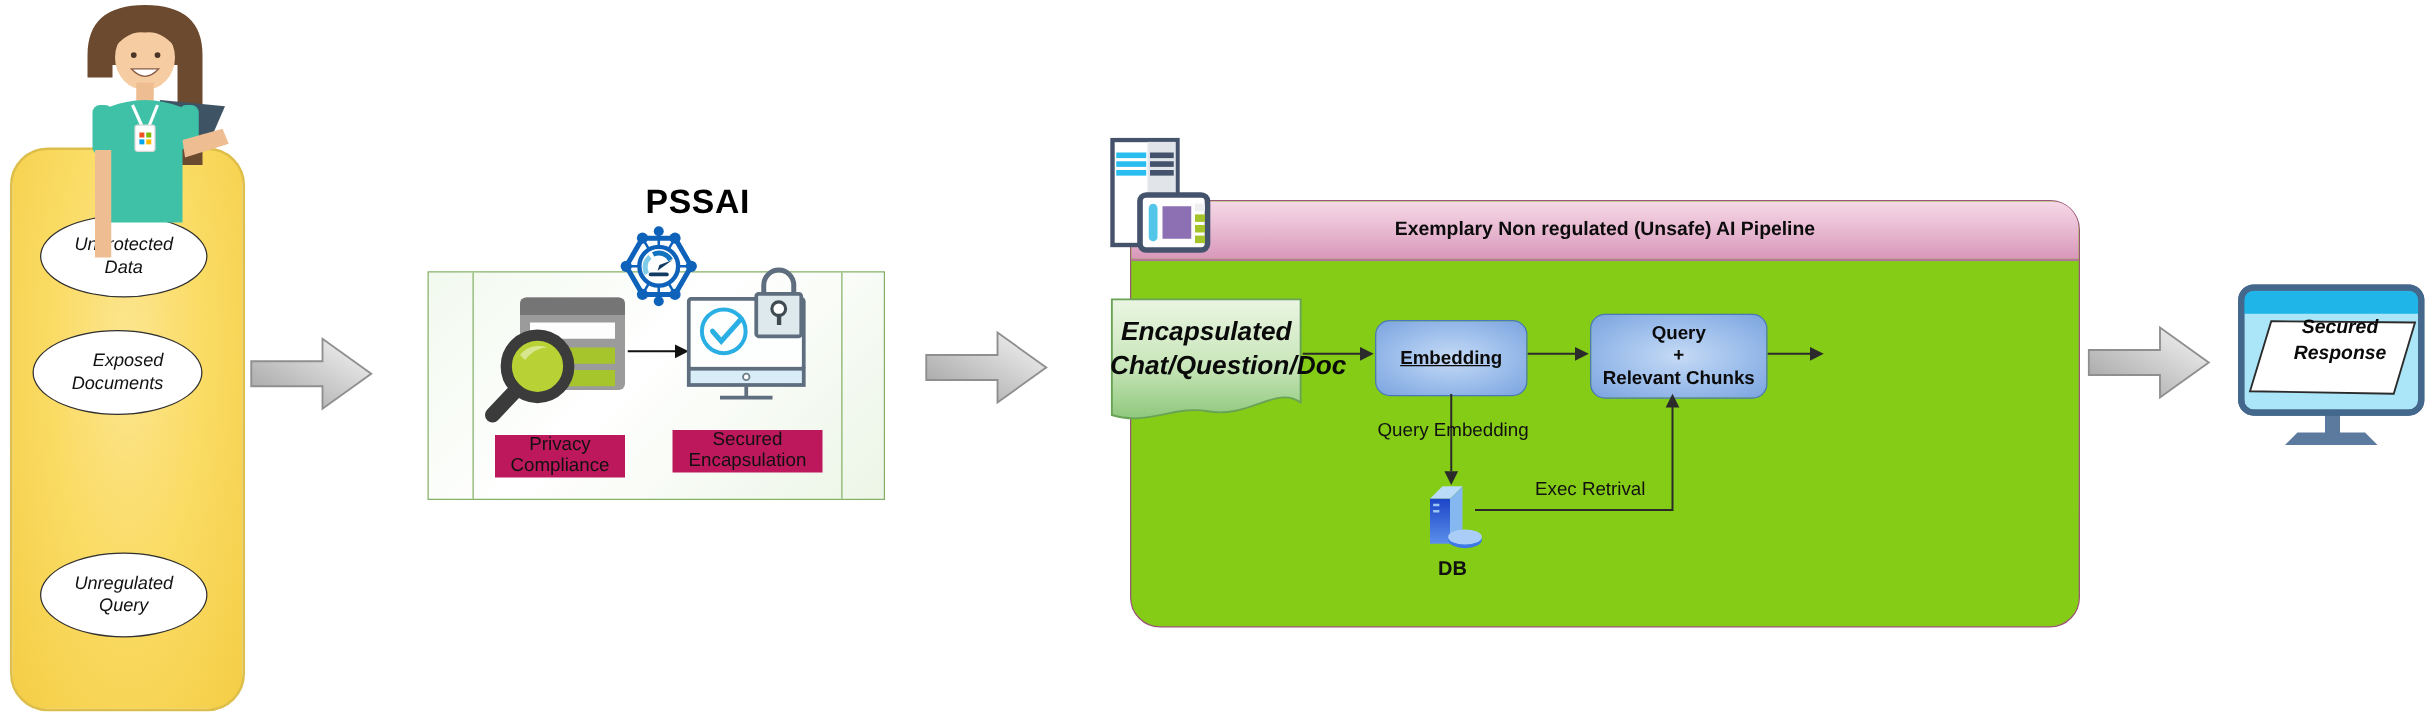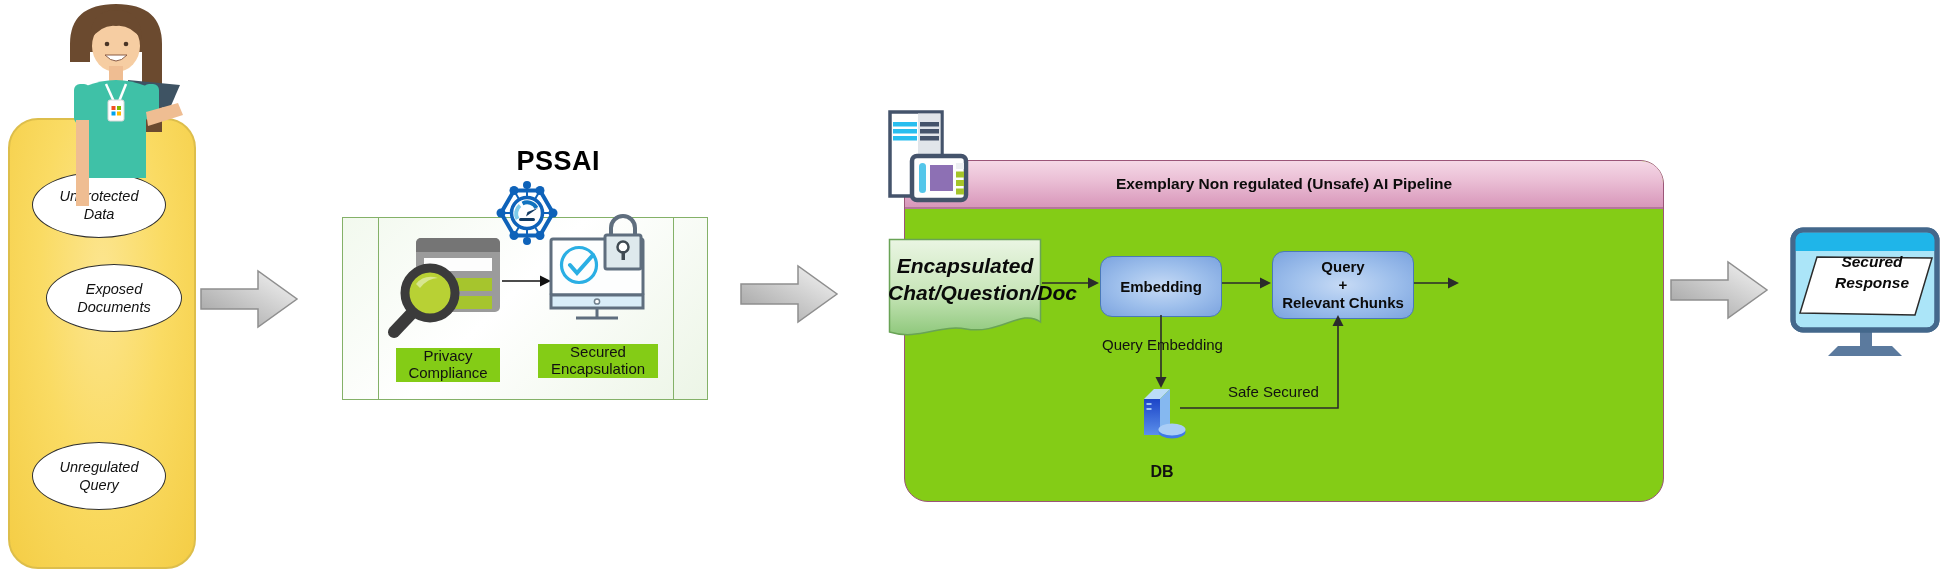--- a/index.html
+++ b/index.html
@@ -15,45 +15,45 @@
   .oval{background:#ffffff;border:1.5px solid #2F2F2F;border-radius:50%;
     display:flex;align-items:center;justify-content:center;text-align:center;
     font-style:italic;font-size:14.5px;line-height:1.25;color:#111;}
 
   
   #pssai-title{left:455px;top:146px;width:145px;text-align:right;font-weight:bold;
     font-size:27px;letter-spacing:.5px;color:#000;}
   #pssai-table{left:342px;top:217px;width:364px;height:181px;border:1px solid #84B168;
     background:linear-gradient(135deg,#F2F9EE 0%,#FFFFFF 45%,#ECF5E6 100%);}
   .tbl-div{position:absolute;top:0;width:1px;height:100%;background:#84B168;}
-  .module-label{background:#84cc16;text-align:center;font-size:15px;line-height:1.12;color:#111;}
+  .module-label{background:#be185d;text-align:center;font-size:15px;line-height:1.12;color:#111;}
 
   
   #pipeline-box{left:872px;top:160px;width:758px;height:340px;background:#84cc16;
     border:1.5px solid #9B5578;border-radius:24px;margin-left:32px;}
   #pipeline-header{position:absolute;left:0;top:0;width:100%;height:48px;
     border-radius:22px 22px 0 0;border-bottom:2px solid #B4769B;box-sizing:border-box;
     background:linear-gradient(180deg,#F5D8E6 0%,#EBC0D6 40%,#D897BA 100%);
     display:flex;align-items:center;justify-content:center;}
   #pipeline-title{font-weight:bold;font-size:15.5px;color:#0c0c0c;}
 
   .stage{border-radius:12px;border:1.5px solid #4A79B8;
     background:radial-gradient(ellipse at 50% 50%, #C6DAF5 0%, #9FC0EC 50%, #7BA3DF 100%);
     display:flex;align-items:center;justify-content:center;text-align:center;
     font-weight:bold;font-size:15px;line-height:1.18;color:#0b0b0b;}
-  #stage-embedding{left:1100px;top:256px;width:120px;height:59px;}
+  #stage-embedding{left:1100px;top:256px;width:120px;height:59px;text-decoration:underline;}
   #stage-query{left:1272px;top:251px;width:140px;height:66px;}
   #stage-prompt{left:1460px;top:253px;width:142px;height:62px;}
 
   #doc-label{left:888px;top:252px;width:154px;text-align:center;font-weight:bold;
     font-style:italic;font-size:21px;line-height:1.3;color:#0a0a0a;}
   .flow-label{font-size:15px;text-align:left;color:#111;}
   #query-embedding-label{left:1102px;top:336px;width:162px;}
   #safe-retrieval-label{left:1228px;top:383px;width:114px;}
-  #db-label{left:1134px;top:447px;width:56px;font-weight:bold;font-size:16px;text-align:center;margin-top:16px;}
+  #db-label{left:1134px;top:447px;width:56px;font-weight:bold;font-size:16px;text-align:center;}
 
   #response-label{left:1820px;top:252px;width:104px;text-align:center;font-weight:bold;
     font-style:italic;font-size:15.5px;line-height:1.35;color:#0a0a0a;}
 </style>
 </head>
 <body>
 
 <div id="canvas">
 
   <svg width="0" height="0" style="position:absolute" aria-hidden="true">
@@ -71,21 +71,21 @@
         <stop offset="0%" stop-color="#1C45C8"></stop>
           <stop offset="100%" stop-color="#5B8FEA"></stop>
       </linearGradient>
     </defs>
   </svg>
 
   <div id="yellow-box" class="abs"></div>
 
   <div class="abs oval pre" style="left:32px;top:172px;width:132px;height:64px;">Unprotected
 Data</div>
-  <div class="abs oval pre" style="left:46px;top:264px;width:134px;height:66px;">Exposed
+  <div class="abs oval pre" style="left:26px;top:264px;width:134px;height:66px;text-align:right;">Exposed
 Documents</div>
   <div class="abs oval pre" style="left:32px;top:442px;width:132px;height:66px;">Unregulated
 Query</div>
 
   <svg class="abs" style="left:48px;top:0;" width="137" height="208" viewBox="0 0 137 208">
     <path d="M22,44 Q22,4 68,4 Q114,4 114,44 L114,132 L94,132 L94,52 L42,52 L42,62 L22,62 Z" fill="#6B4A2F"></path>
     <ellipse cx="68" cy="46" rx="24" ry="26" fill="#F6CDA2"></ellipse>
     <path d="M42,40 Q42,10 68,10 Q94,10 94,40 Q82,24 68,26 Q54,24 42,40 Z" fill="#6B4A2F"></path>
     <circle cx="59" cy="44" r="2.3" fill="#4A3526"></circle>
     <circle cx="78" cy="44" r="2.3" fill="#4A3526"></circle>
@@ -237,21 +237,21 @@
   <svg class="abs" style="left:1153px;top:315px;" width="16" height="74" viewBox="0 0 16 74">
     <line x1="8" y1="0" x2="8" y2="62" stroke="#2B2B2B" stroke-width="1.6"></line>
     <polygon points="2.5,62 8,73 13.5,62" fill="#2B2B2B"></polygon>
   </svg>
   <svg class="abs" style="left:1178px;top:313px;" width="168" height="99" viewBox="0 0 168 99">
     <path d="M2,95 H160 V12" fill="none" stroke="#2B2B2B" stroke-width="1.6"></path>
     <polygon points="154.5,13 160,2 165.5,13" fill="#2B2B2B"></polygon>
   </svg>
 
   <div id="query-embedding-label" class="abs flow-label">Query Embedding</div>
-  <div id="safe-retrieval-label" class="abs flow-label">Safe Secured</div>
+  <div id="safe-retrieval-label" class="abs flow-label">Exec Retrival</div>
 
   <svg class="abs" style="left:1136px;top:385px;" width="54" height="58" viewBox="0 0 54 58">
     <polygon points="8,14 18,4 34,4 24,14" fill="#BBDCF8"></polygon>
     <polygon points="24,14 34,4 34,40 24,50" fill="#85B8F0"></polygon>
     <rect x="8" y="14" width="16" height="36" fill="url(#dbFrontGrad)"></rect>
     <rect x="10.5" y="18" width="5" height="2" fill="#9CC4F4"></rect>
     <rect x="10.5" y="23" width="5" height="2" fill="#9CC4F4"></rect>
     <ellipse cx="36" cy="47" rx="13.5" ry="6.5" fill="#3E79E8"></ellipse>
     <ellipse cx="36" cy="44.5" rx="13.5" ry="6" fill="#A9CDF6"></ellipse>
   </svg>

